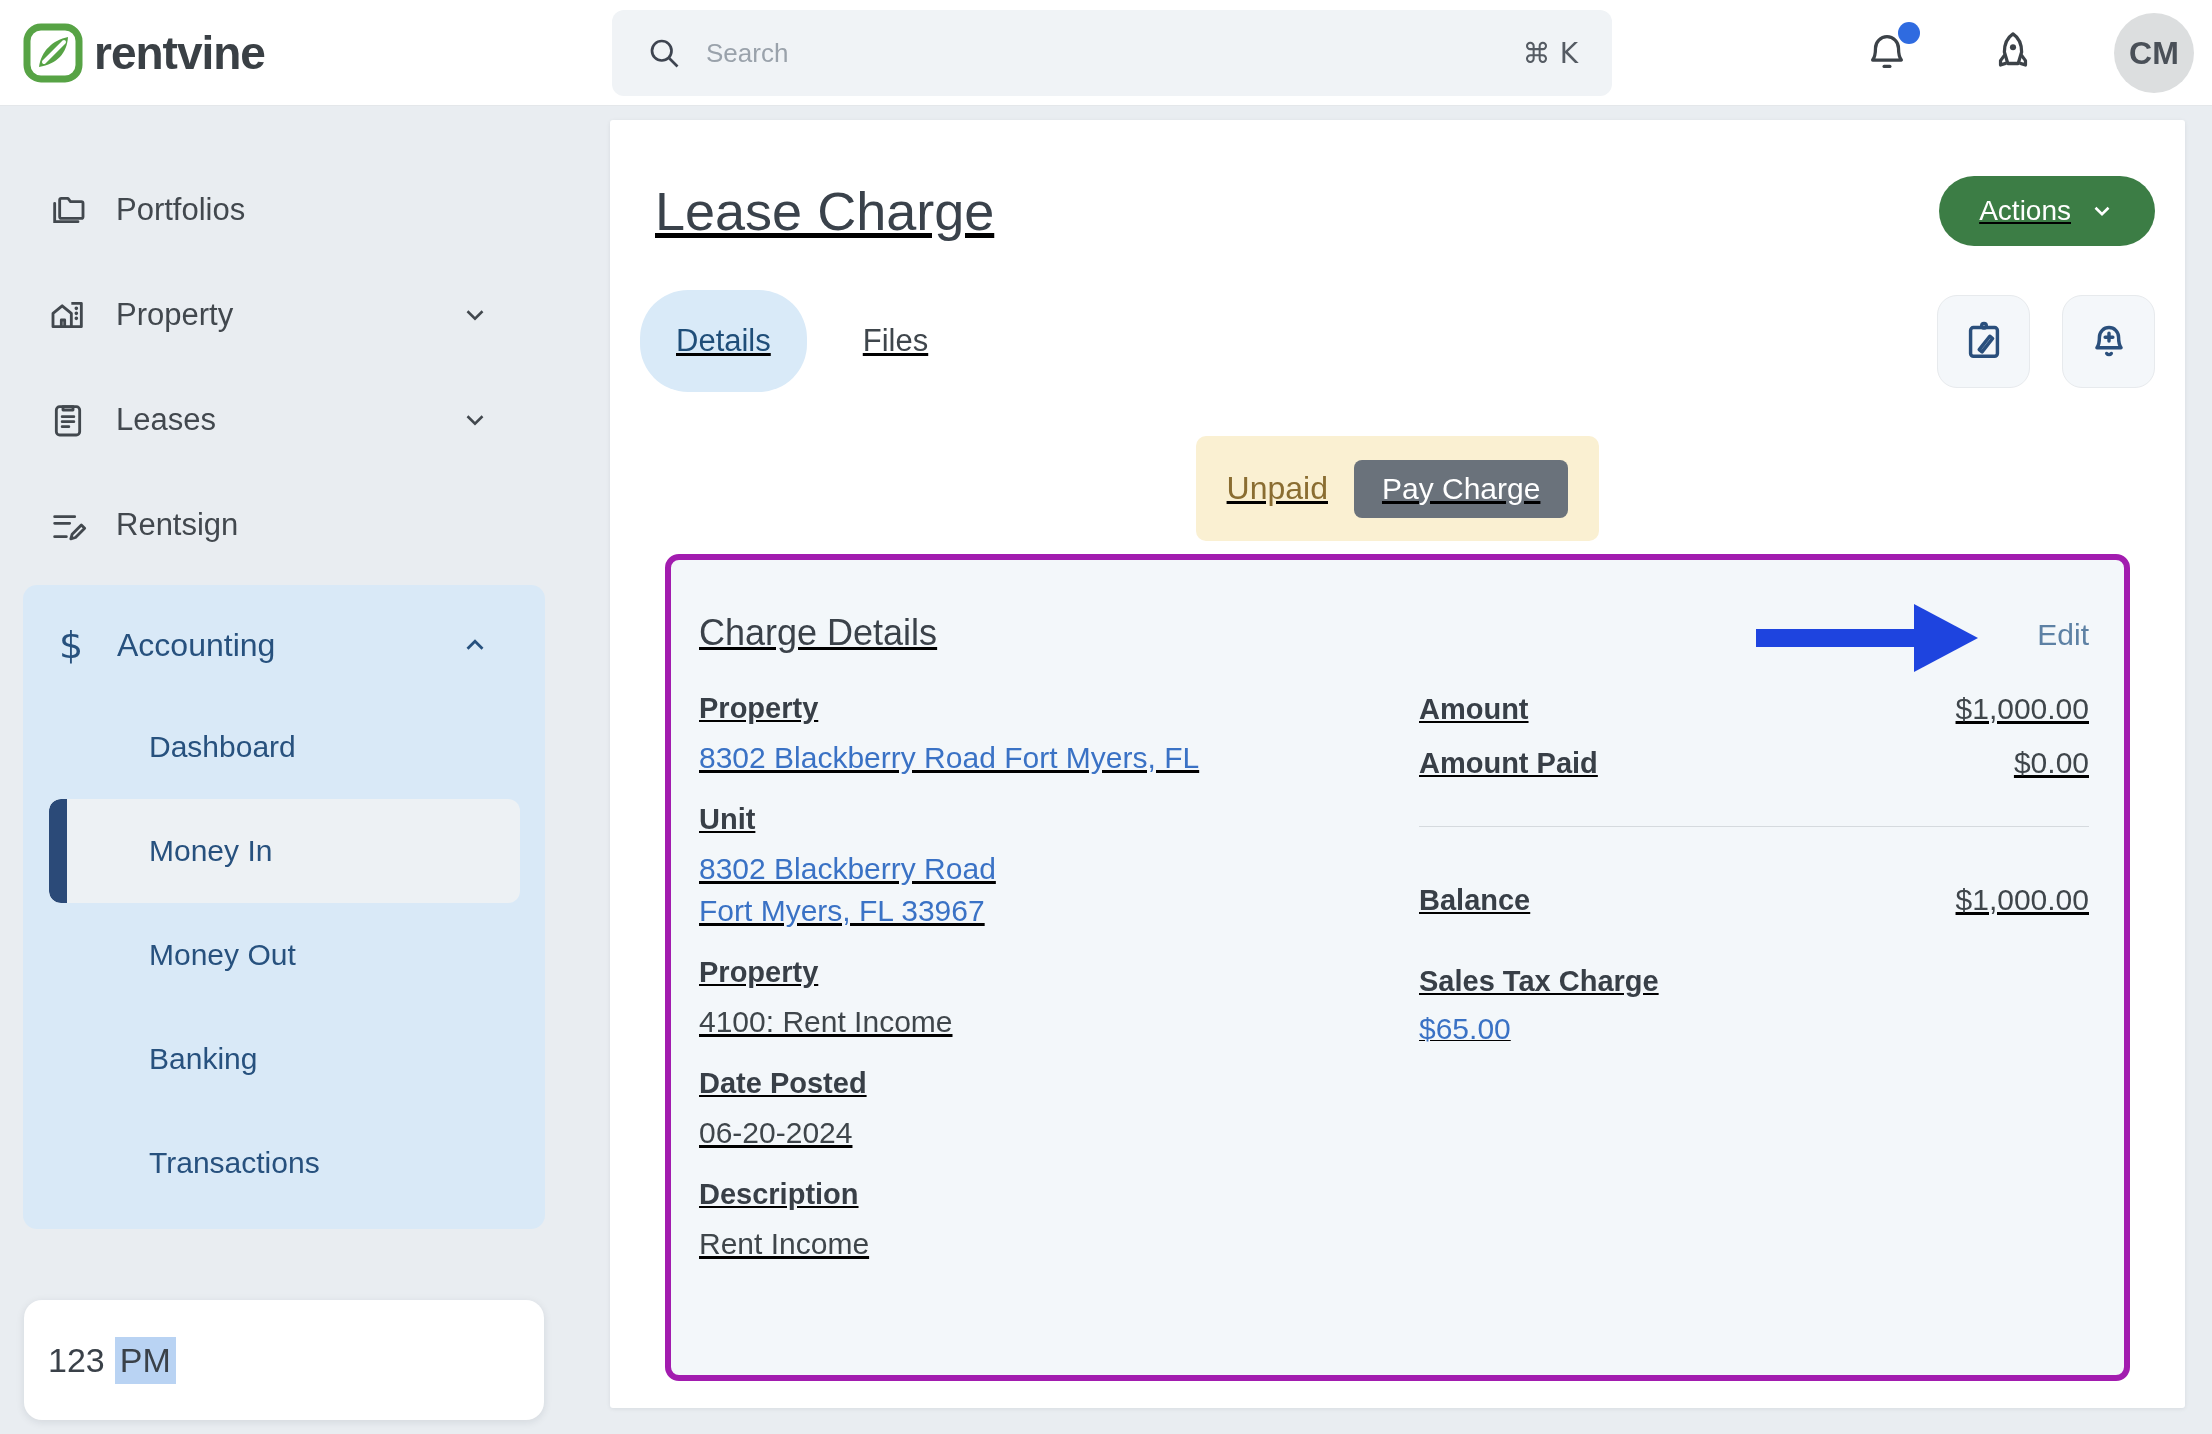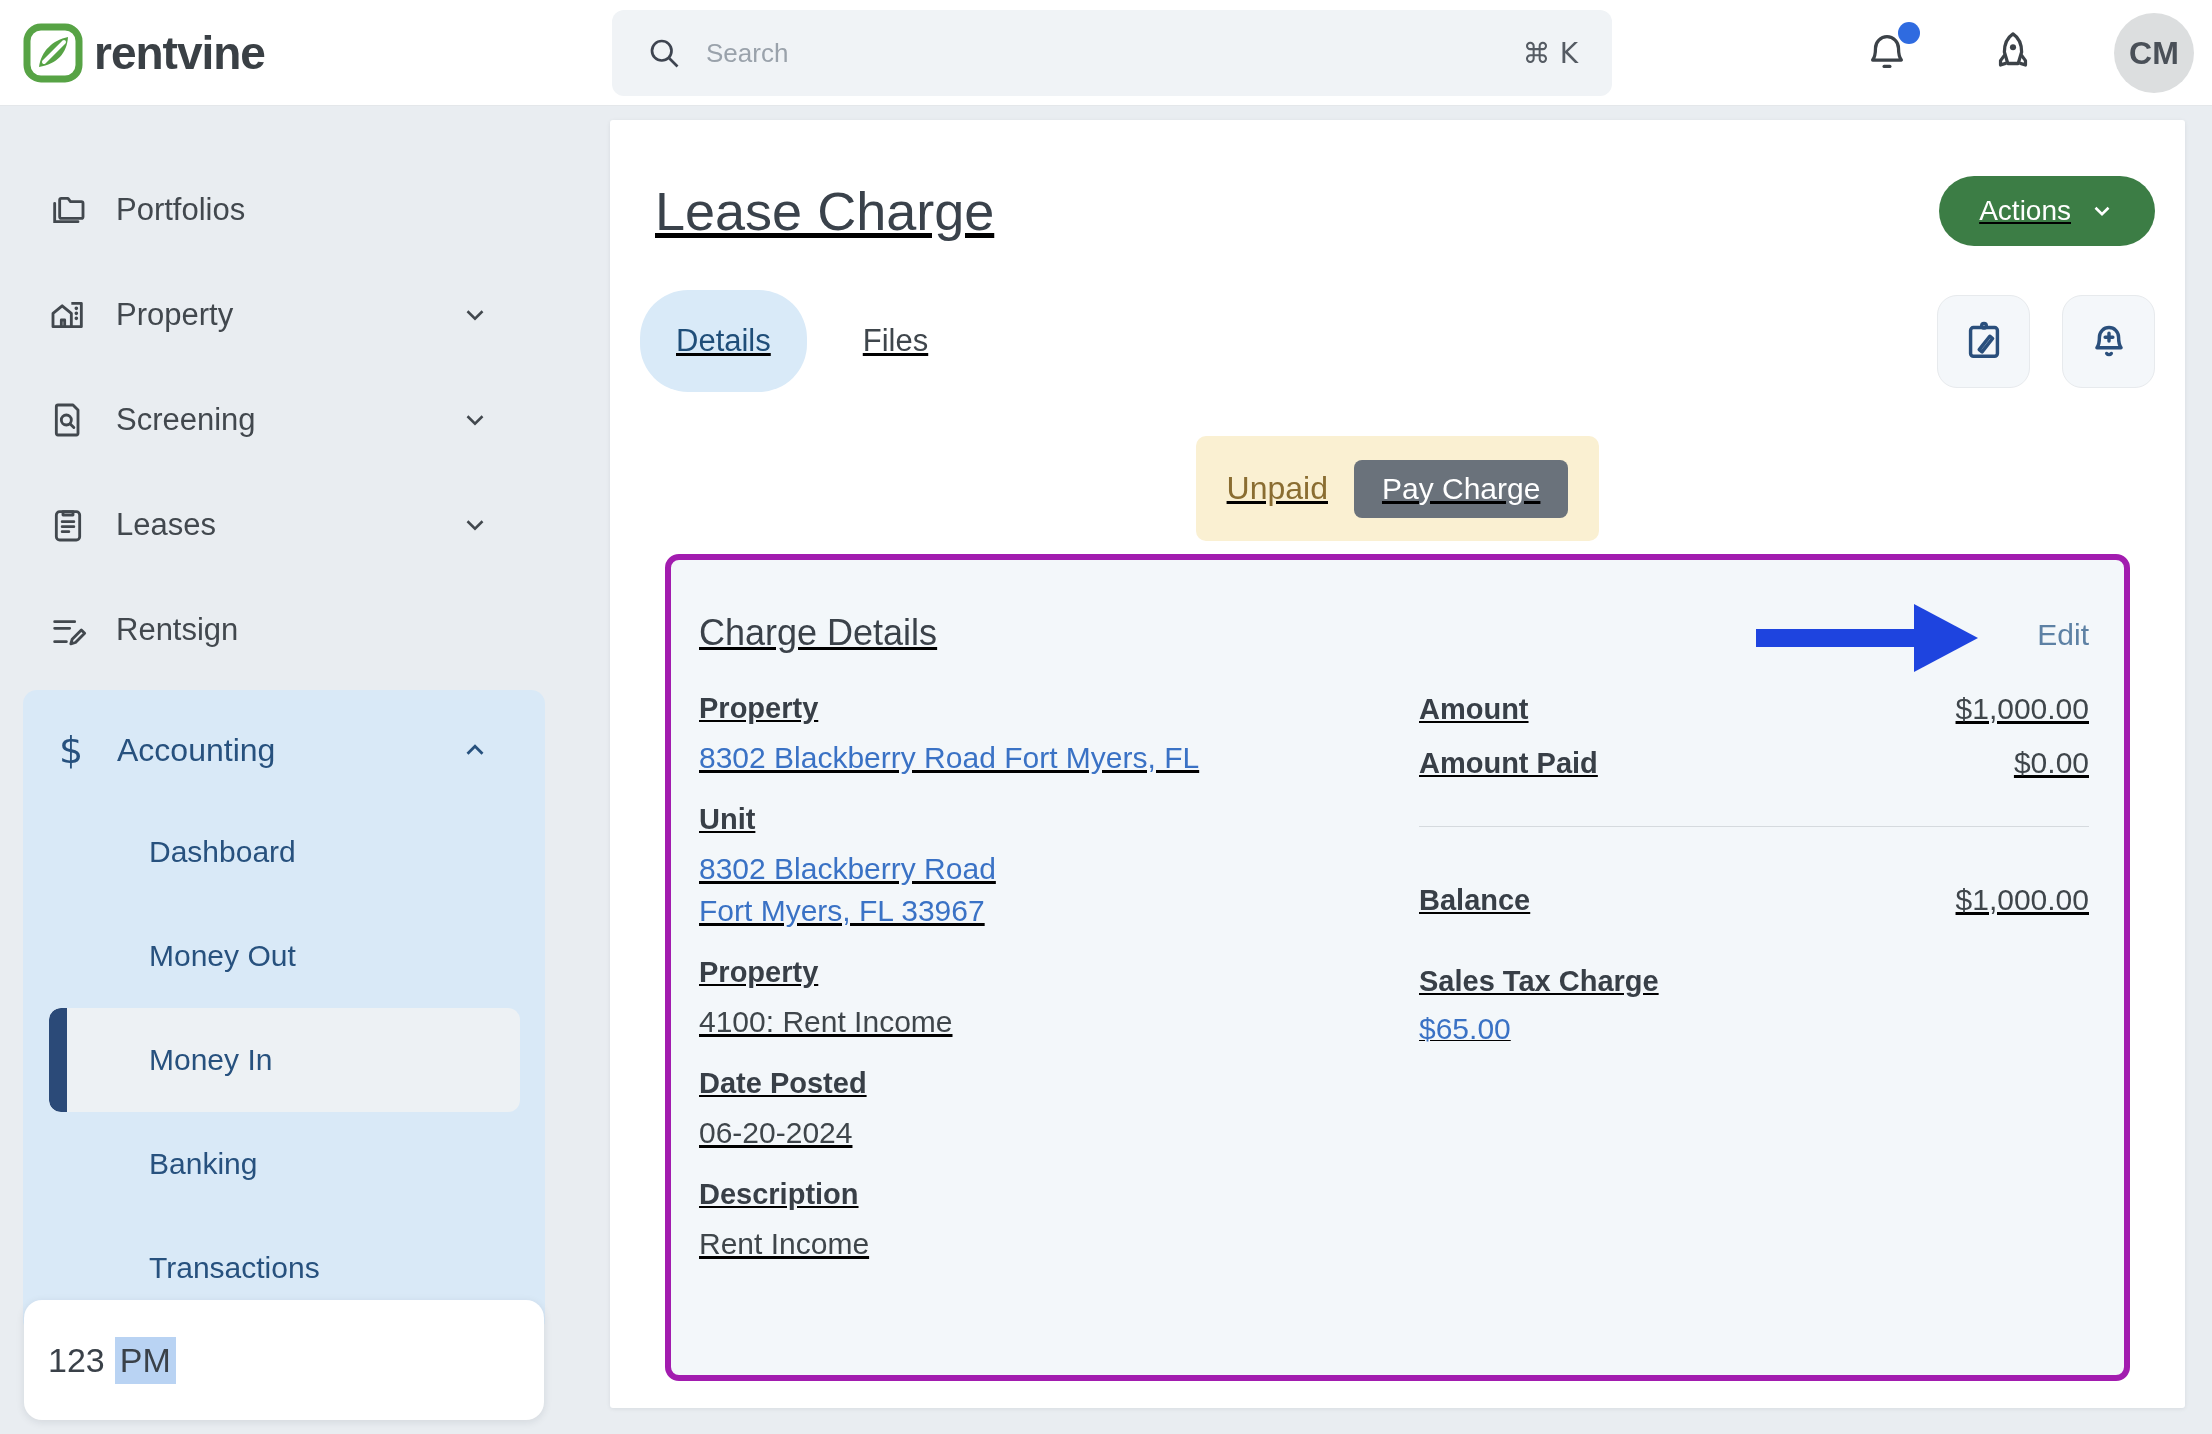--- a/index.html
+++ b/index.html
@@ -187,31 +187,20 @@
         <path d="M14 19h6V5h-6" stroke-linejoin="round"></path>
         <path d="M17 8h.01M17 11h.01M17 14h.01" stroke-linecap="round" stroke-width="2.2"></path>
       </svg>
       <span>Property</span>
       <svg class="chev" viewBox="0 0 24 24" fill="none" stroke="#42484e" stroke-width="2">
           <path d="M6 9l6 6 6-6"></path>
         </svg>
     </div>
     <div class="nav-item">
       <svg class="nicon" viewBox="0 0 24 24" fill="none" stroke="#42484e" stroke-width="1.7">
-        <path d="M6 3h9l3 3v14a1 1 0 0 1-1 1H6a1 1 0 0 1-1-1V4a1 1 0 0 1 1-1z" stroke-linejoin="round"></path>
-        <circle cx="11" cy="12" r="3"></circle>
-          <path d="M13.2 14.2 15.5 16.5" stroke-linecap="round"></path>
-      </svg>
-      <span>Screening</span>
-      <svg class="chev" viewBox="0 0 24 24" fill="none" stroke="#42484e" stroke-width="2">
-          <path d="M6 9l6 6 6-6"></path>
-        </svg>
-    </div>
-    <div class="nav-item">
-      <svg class="nicon" viewBox="0 0 24 24" fill="none" stroke="#42484e" stroke-width="1.7">
         <rect x="5" y="4" width="14" height="17" rx="2"></rect>
         <path d="M9 4h6v2H9z" stroke-linejoin="round"></path>
         <path d="M8.5 10h7M8.5 13h7M8.5 16h4" stroke-linecap="round"></path>
       </svg>
       <span>Leases</span>
       <svg class="chev" viewBox="0 0 24 24" fill="none" stroke="#42484e" stroke-width="2">
           <path d="M6 9l6 6 6-6"></path>
         </svg>
     </div>
     <div class="nav-item">
@@ -227,25 +216,25 @@
       <div class="acct-head">
         <span class="dollar">$</span>
         <span>Accounting</span>
         <svg class="chev" viewBox="0 0 24 24" fill="none" stroke="#27517e" stroke-width="2.2">
             <path d="M6 15l6-6 6 6"></path>
           </svg>
       </div>
       <div class="acct-item">
         <span>Dashboard</span>
       </div>
+      <div class="acct-item active">
+        <span>Money In</span>
+      </div>
       <div class="acct-item">
         <span>Money Out</span>
-      </div>
-      <div class="acct-item active">
-        <span>Money In</span>
       </div>
       <div class="acct-item">
         <span>Banking</span>
       </div>
       <div class="acct-item">
         <span>Transactions</span>
       </div>
     </div>
   </nav>
 

